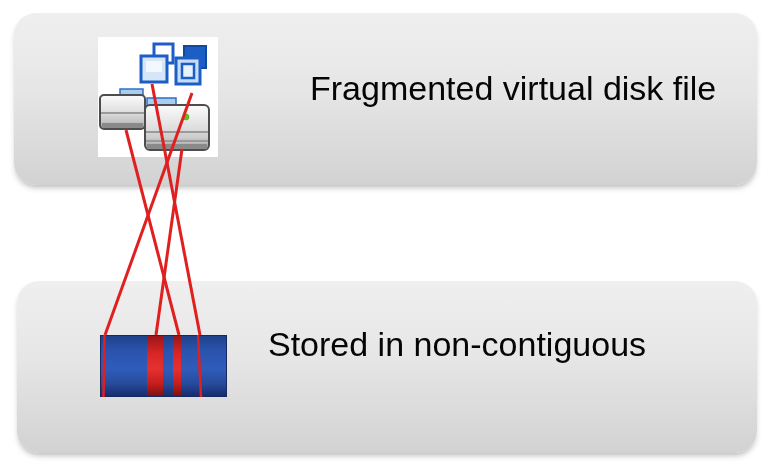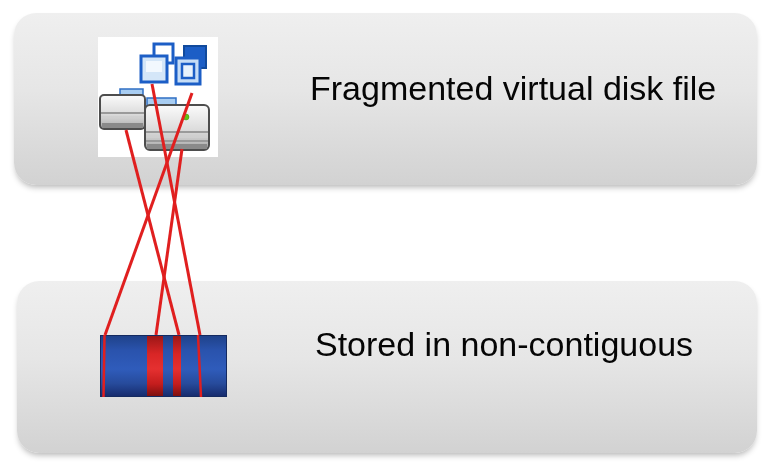--- a/index.html
+++ b/index.html
@@ -15,21 +15,21 @@
   .panel-top{left:14px;top:13px;width:743px;height:172px;}
   .panel-bottom{left:17px;top:281px;width:740px;height:172px;}
   .icon-box{
     position:absolute;left:98px;top:37px;width:120px;height:120px;background:#ffffff;
   }
   .diagram-label{
     position:absolute;color:#050505;font-size:34px;line-height:42px;
     letter-spacing:0px;white-space:nowrap;
   }
   .label-top{left:268px;top:67px;margin-left:42px;}
-  .label-bottom{left:268px;top:323px;margin-left:47px;}
+  .label-bottom{left:268px;top:323px;}
   .block-strip{
     position:absolute;left:100px;top:335px;width:127px;height:62px;
     background:linear-gradient(180deg,#1e4188 0%,#2a53ad 25%,#2f5cbb 55%,#274b9c 78%,#15296a 100%);
     box-shadow:inset 0 0 0 1px #142a60;
   }
   .fragment-stripe{
     position:absolute;top:1px;bottom:1px;
     background:linear-gradient(180deg,#9c1717 0%,#d92626 30%,#e53030 55%,#c41d1d 80%,#7e1010 100%);
   }
   .stripe-wide{left:47px;width:16px;}

